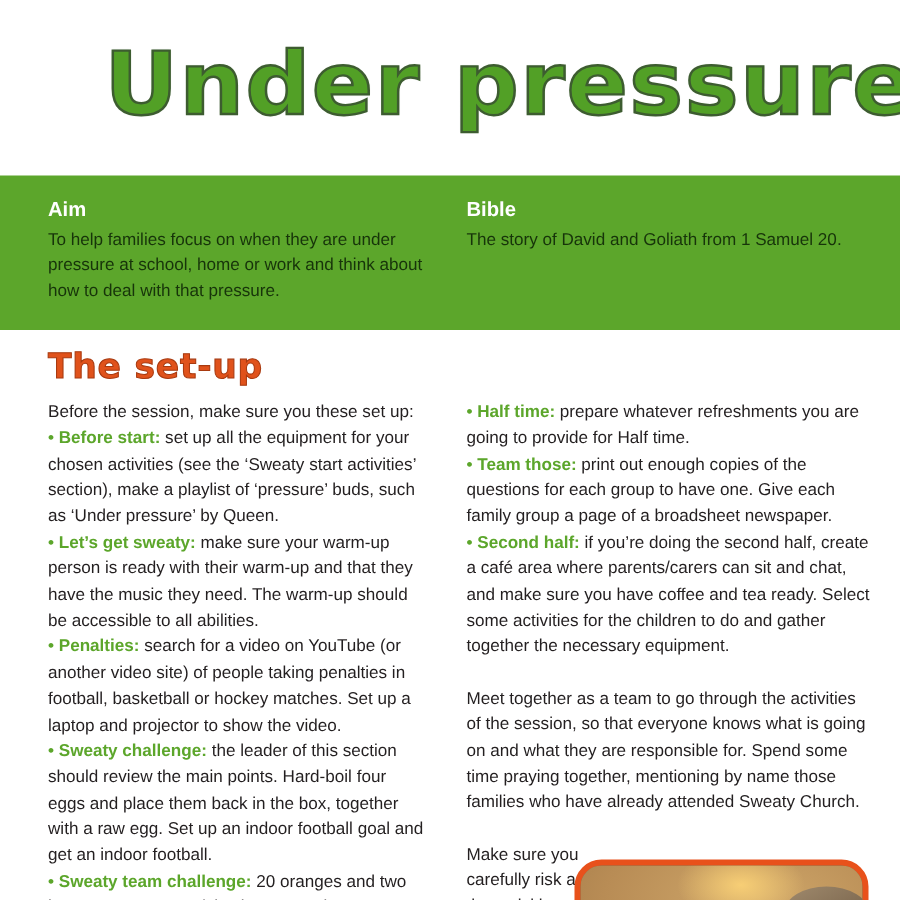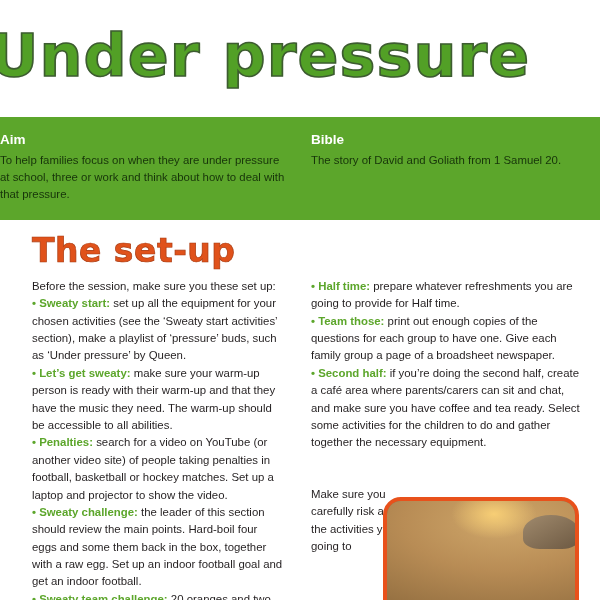--- a/index.html
+++ b/index.html
@@ -14,21 +14,21 @@
     font-family: "Liberation Sans", sans-serif;
     color: #231f20;
     position: relative;
   }
 
   
   .title-wrap {
     height: 117px;
     display: flex;
     align-items: center;
-    justify-content: flex-start;
+    justify-content: flex-end;
     padding-bottom: 6px;
     box-sizing: border-box;
   }
   .page-title {
     font-family: "DejaVu Sans", sans-serif;
     font-weight: bold;
     font-size: 58px;
     letter-spacing: 1px;
     color: #52A026;
     -webkit-text-stroke: 1.6px #3d5c30;
@@ -44,20 +44,21 @@
     padding: 14px 0 16px 0;
     display: flex;
     min-height: 68px;
     box-sizing: border-box;
   }
   .banner-col {
     box-sizing: border-box;
   }
   .banner-col.aim {
     width: 311px;
+    padding-left: 32px;
     padding-right: 20px;
   }
   .banner-col.bible {
     width: 289px;
     padding-right: 24px;
   }
   .banner-head {
     color: #ffffff;
     font-weight: bold;
     font-size: 13.5px;
@@ -68,21 +69,21 @@
     color: #17340a;
     font-size: 11.4px;
     line-height: 1.52;
     margin: 0;
   }
 
   
   .section-head {
     font-family: "DejaVu Sans", sans-serif;
     font-weight: bold;
-    font-size: 33px;
+    font-size: 23px;
     color: #E0521B;
     -webkit-text-stroke: 0.7px #a83a10;
     margin: 13px 0 9px 32px;
     line-height: 1.1;
     letter-spacing: 0.5px;
   }
 
   
   .columns {
     display: flex;
@@ -156,65 +157,66 @@
 </head>
 <body>
 
 <div class="title-wrap">
   <div class="page-title">Under pressure</div>
 </div>
 
 <div class="banner">
   <div class="banner-col aim">
     <div class="banner-head">Aim</div>
-    <div class="banner-body">To help families focus on when they are under pressure at school, three or work and think about how to deal with that pressure.</div>
+    <div class="banner-body">To help families focus on when they are under pressure at school, home or work and think about how to deal with that pressure.</div>
   </div>
   <div class="banner-col bible">
     <div class="banner-head">Bible</div>
     <div class="banner-body">The story of David and Goliath from 1 Samuel 20.</div>
   </div>
 </div>
 
 <div class="section-head">The set-up</div>
 
 <div class="columns">
 
   <div class="col left">
     <p>Before the session, make sure you these set up:</p>
 
     <p>
-      <span class="bullet-label">•&nbsp;<span>Sweaty start:</span></span><span> set up all the equipment for your chosen activities (see the ‘Sweaty start activities’ section), make a playlist of ‘pressure’ buds, such as ‘Under pressure’ by Queen.</span>
+      <span class="bullet-label">•&nbsp;<span>Before start:</span></span><span> set up all the equipment for your chosen activities (see the ‘Sweaty start activities’ section), make a playlist of ‘pressure’ buds, such as ‘Under pressure’ by Queen.</span>
     </p>
     <p>
       <span class="bullet-label">•&nbsp;<span>Let’s get sweaty:</span></span><span> make sure your warm-up person is ready with their warm-up and that they have the music they need. The warm-up should be accessible to all abilities.</span>
     </p>
     <p>
       <span class="bullet-label">•&nbsp;<span>Penalties:</span></span><span> search for a video on YouTube (or another video site) of people taking penalties in football, basketball or hockey matches. Set up a laptop and projector to show the video.</span>
     </p>
     <p>
-      <span class="bullet-label">•&nbsp;<span>Sweaty challenge:</span></span><span> the leader of this section should review the main points. Hard-boil four eggs and some them back in the box, together with a raw egg. Set up an indoor football goal and get an indoor football.</span>
+      <span class="bullet-label">•&nbsp;<span>Sweaty challenge:</span></span><span> the leader of this section should review the main points. Hard-boil four eggs and place them back in the box, together with a raw egg. Set up an indoor football goal and get an indoor football.</span>
     </p>
     <p>
       <span class="bullet-label">•&nbsp;<span>Sweaty team challenge:</span></span><span> 20 oranges and two hoops; strong paper/plastic cups and a stopwatch; wide straws, cotton buds, three targets – one marked ‘Thanks’, one ‘Sorry’ and one ‘Help’ (these could be archery-style targets or milk containers</span>
     </p>
   </div>
 
   <div class="col right">
     <p>
       <span class="bullet-label">•&nbsp;<span>Half time:</span></span><span> prepare whatever refreshments you are going to provide for Half time.</span>
     </p>
     <p>
       <span class="bullet-label">•&nbsp;<span>Team those:</span></span><span> print out enough copies of the questions for each group to have one. Give each family group a page of a broadsheet newspaper.</span>
     </p>
     <p>
       <span class="bullet-label">•&nbsp;<span>Second half:</span></span><span> if you’re doing the second half, create a café area where parents/carers can sit and chat, and make sure you have coffee and tea ready. Select some activities for the children to do and gather together the necessary equipment.</span>
     </p>
 
     <div class="blank-line"></div>
 
+    <p>Meet together as a team to go through the activities of the session, so that everyone knows what is going on and what they are responsible for. Spend some time praying together, mentioning by name those families who have already attended Sweaty Church.</p>
 
     <div class="blank-line"></div>
 
     <div class="photo-block">
       <div class="photo-frame">
         <div class="photo-inner"></div>
         <div class="photo-topglow"></div>
 
         <div class="head-back-hair"></div>
 

